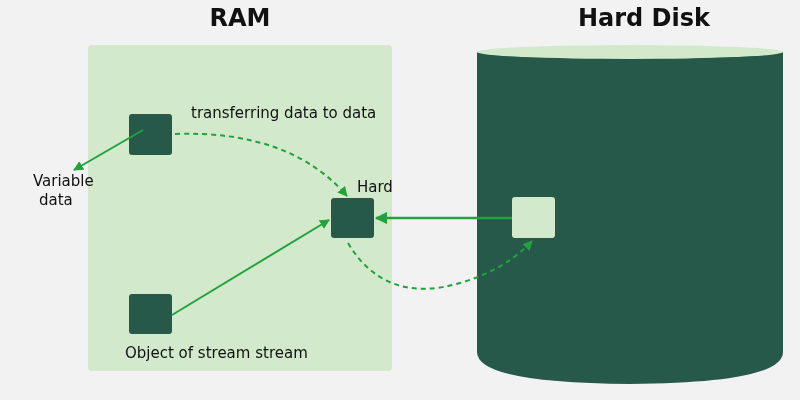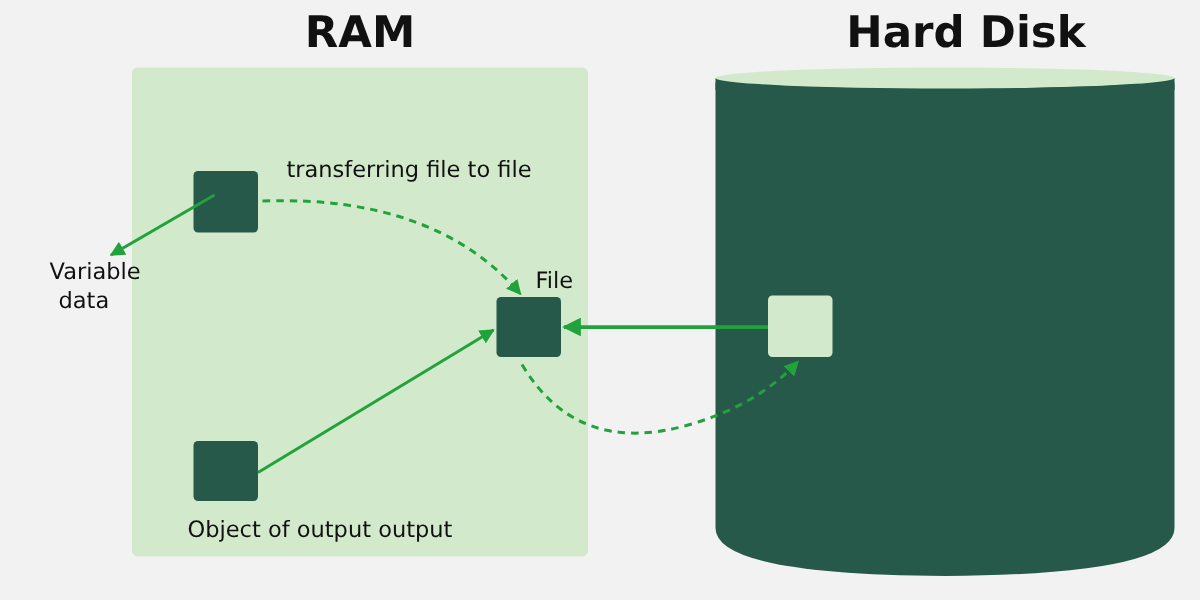--- a/index.html
+++ b/index.html
@@ -1,17 +1,17 @@
 <!DOCTYPE html>
 <html><head>
 <meta charset="utf-8">
 <style>
   html, body { margin:0; padding:0; }
   body { width:800px; height:400px; background:#f2f2f2; position:relative; overflow:hidden; font-family:"DejaVu Sans", sans-serif; }
-  .title { position:absolute; top:4px; font-weight:bold; font-size:29px; color:#111; text-align:center; }
+  .title { position:absolute; top:4px; font-weight:bold; font-size:24px; color:#111; text-align:center; }
   .lbl { position:absolute; font-size:15px; color:#111; line-height:19px; }
   svg { position:absolute; left:0; top:0; }
 </style>
 </head>
 <body>
 
 <svg width="800" height="400">
   <defs>
     <marker id="ah" viewBox="0 0 10 10" refX="9" refY="5" markerWidth="5" markerHeight="5" orient="auto-start-reverse">
       <path d="M0,0 L10,5 L0,10 z" fill="#22a23c"></path>
@@ -33,17 +33,17 @@
   <line x1="143" y1="130" x2="74" y2="170" stroke="#22a23c" stroke-width="2" marker-end="url(#ah)"></line>
   <path d="M175,134 Q290,130 347,196" fill="none" stroke="#22a23c" stroke-width="2" stroke-dasharray="5,4" marker-end="url(#ah)"></path>
   <line x1="172" y1="315" x2="329" y2="220" stroke="#22a23c" stroke-width="2" marker-end="url(#ah)"></line>
   <line x1="512" y1="218" x2="376" y2="218" stroke="#22a23c" stroke-width="2.5" marker-end="url(#ah)"></line>
   <path d="M348,243 Q385,305 460,283 Q505,270 532,241" fill="none" stroke="#22a23c" stroke-width="2" stroke-dasharray="5,4" marker-end="url(#ah)"></path>
 </svg>
 
 <div class="title" style="left:190px;width:100px;">RAM</div>
 <div class="title" style="left:544px;width:200px;">Hard Disk</div>
 
-<div class="lbl" style="left:191px;top:104px;">transferring file to file</div>
+<div class="lbl" style="left:191px;top:104px;">transferring data to data</div>
 <div class="lbl" style="left:33px;top:172px;">Variable</div>
 <div class="lbl" style="left:17px;top:191px;margin-left:22px;">data</div>
-<div class="lbl" style="left:357px;top:178px;">File</div>
-<div class="lbl" style="left:125px;top:344px;">Object of output output</div>
+<div class="lbl" style="left:357px;top:178px;">Hard</div>
+<div class="lbl" style="left:125px;top:344px;">Object of stream stream</div>
 
 </body></html>

